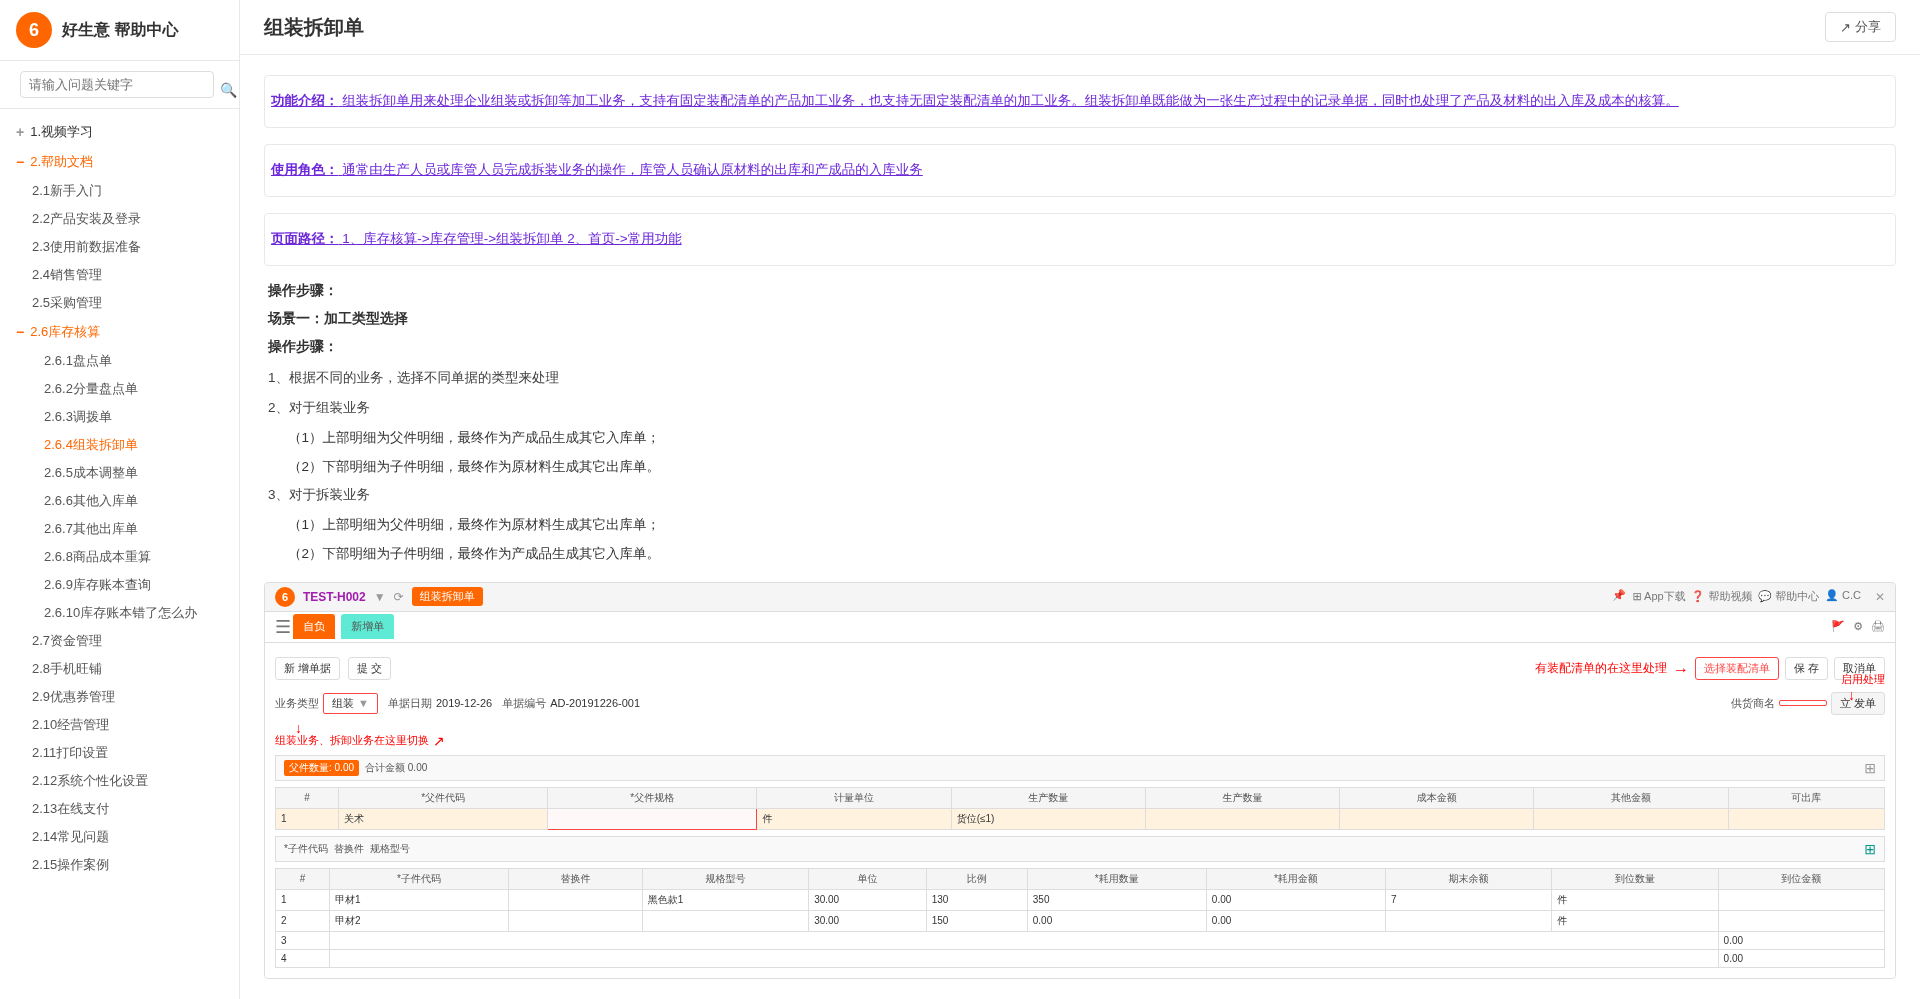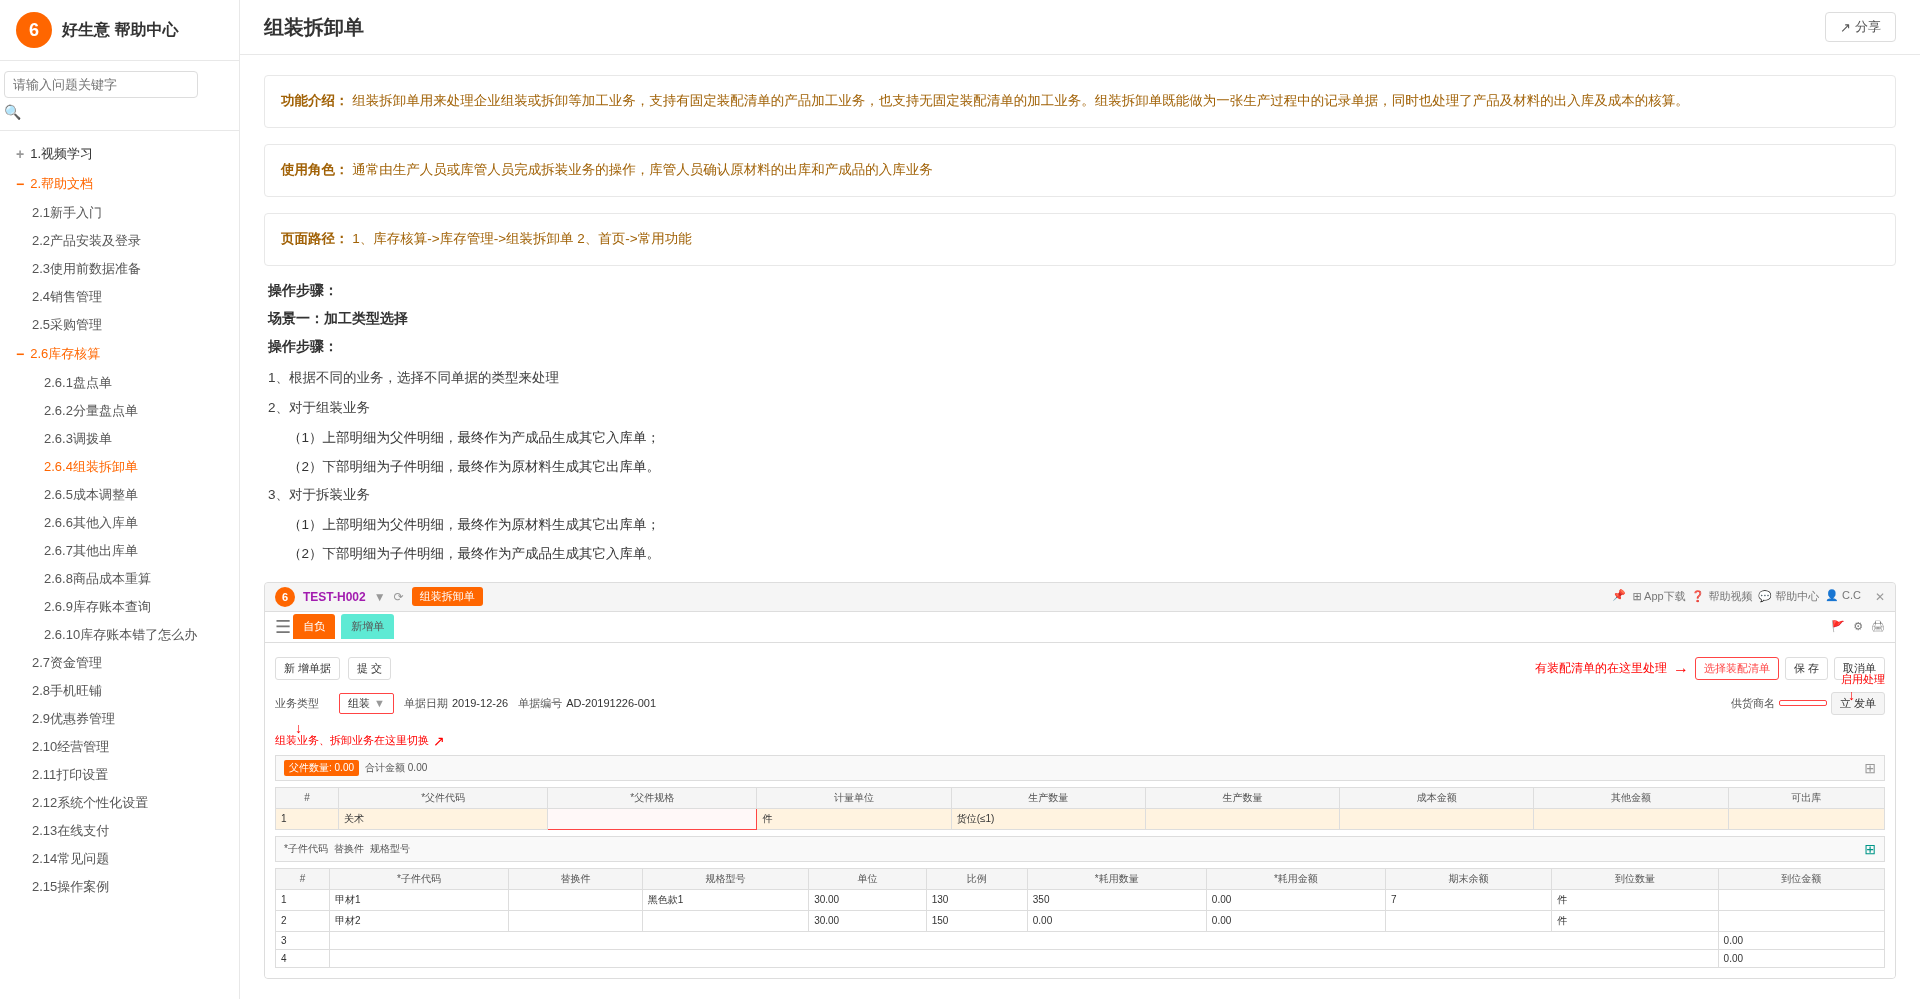--- a/index.html
+++ b/index.html
@@ -32,26 +32,25 @@
       font-weight: bold;
       margin-right: 10px;
       flex-shrink: 0;
     }
     .logo-text {
       font-size: 16px;
       font-weight: bold;
       color: #333;
     }
     .search-box {
-      padding: 10px 4px;
+      padding: 10px 20px;
       border-bottom: 1px solid #e8e8e8;
       display: flex;
-      align-items: flex-start;
+      align-items: flex-end;
       gap: 6px;
-      flex-direction: column;
     }
     .search-box input {
       flex: 1;
       border: 1px solid #ddd;
       border-radius: 4px;
       padding: 5px 8px;
       font-size: 13px;
       outline: none;
       color: #999;
     }
@@ -127,25 +126,26 @@
       flex: 1;
       overflow-y: auto;
       padding: 20px 24px;
       background: #fff;
     }
 
     .info-block {
       background: #fff;
       border: 1px solid #e8e8e8;
       border-radius: 4px;
-      padding: 14px 16px;
+      padding: 14px 6px;
       margin-bottom: 16px;
       font-size: 13.5px;
       line-height: 1.7;
-      color: #a16207;
+      color: #6d28d9;
+      text-decoration: underline;
     }
 
     .section-title {
       font-size: 14px;
       font-weight: bold;
       color: #333;
       margin-bottom: 10px;
       margin-top: 6px;
     }
 
@@ -439,21 +439,21 @@
           <div style="position:relative;display:flex;align-items:center;gap:6px;">
             <span style="color:#ff0000;font-size:12px;">有装配清单的在这里处理</span>
             <span style="color:#ff0000;font-size:16px;">→</span>
             <div class="ss-btn" style="border:1px solid #ff4444;color:#ff4444;">选择装配清单</div>
             <div class="ss-btn">保 存</div>
             <div class="ss-btn">取消单</div>
           </div>
         </div>
 
         <div class="ss-form-row">
-          <div style="display:flex;align-items:center;gap:20px;position:relative;">
+          <div style="display:flex;align-items:center;gap:4px;position:relative;">
             <span class="ss-label">业务类型</span>
             <div style="border:1px solid #ff4444;padding:2px 8px;border-radius:2px;font-size:11px;display:flex;align-items:center;gap:4px;">
               <span>组装</span>
               <span style="color:#999;">▼</span>
             </div>
 
             <span style="position:absolute;bottom:-22px;left:20px;color:#ff0000;font-size:14px;">↓</span>
           </div>
           <div style="display:flex;align-items:center;gap:4px;">
             <span class="ss-label">单据日期</span>

